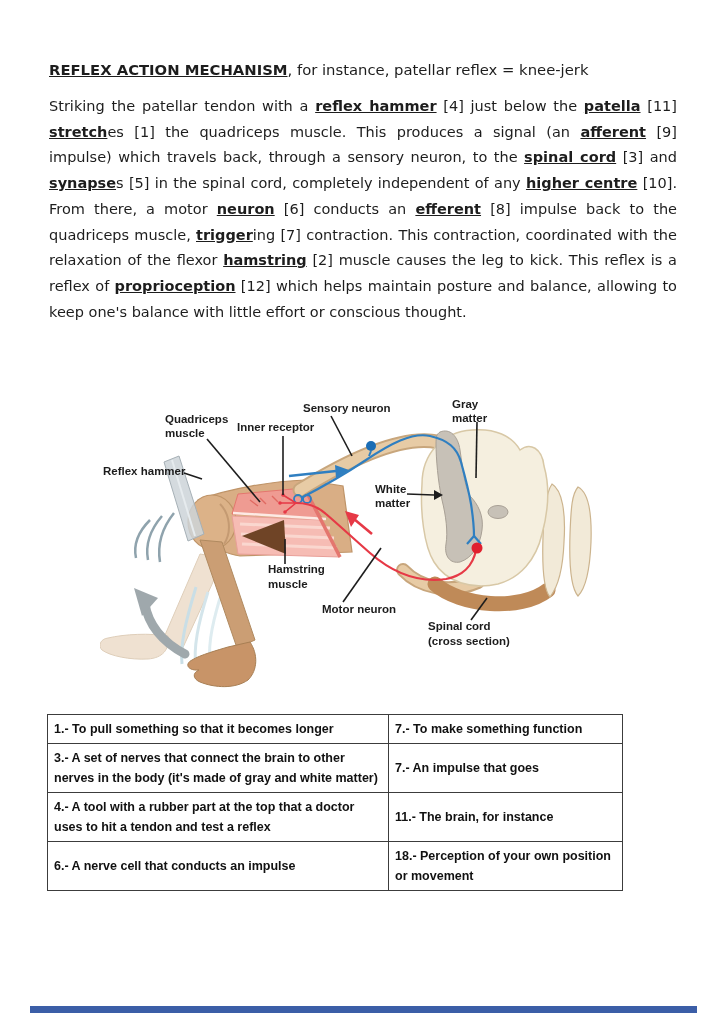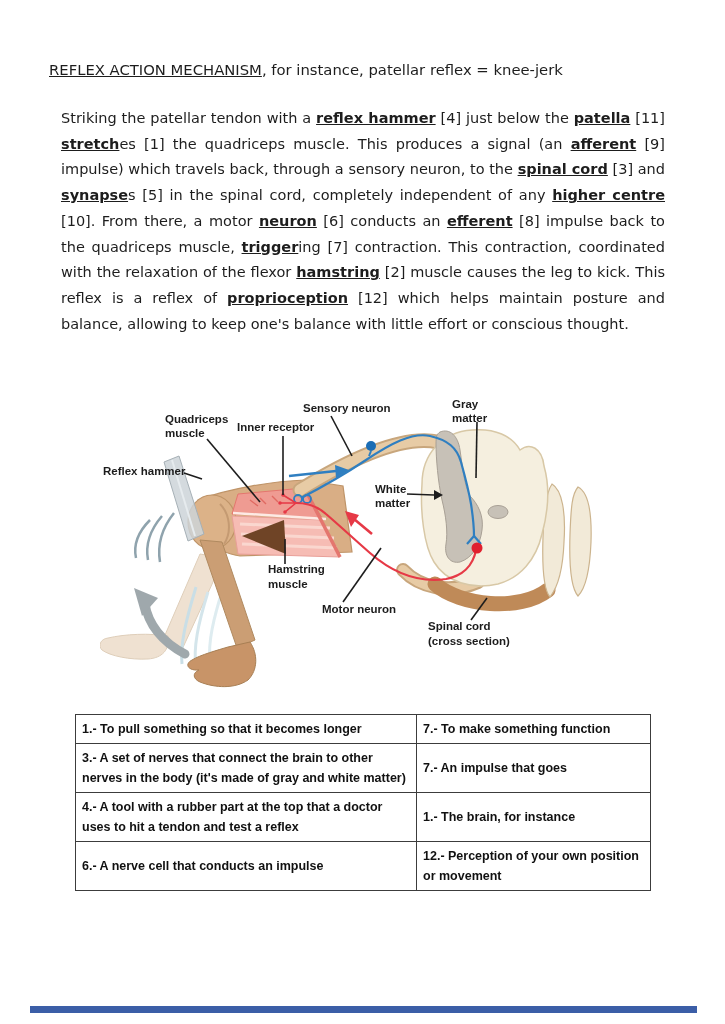--- a/index.html
+++ b/index.html
@@ -6,40 +6,40 @@
   body{
     width:725px;height:1024px;position:relative;background:#ffffff;
     font-family:"DejaVu Sans","Liberation Sans",sans-serif;color:#1d1d1d;
     overflow:hidden;
   }
   
   .doc-title{
     position:absolute;left:49px;top:59px;width:630px;
     font-size:14.8px;line-height:22px;
   }
-  .doc-title .title-main{font-weight:normal;text-decoration:underline;}
+  .doc-title .title-main{font-weight:bold;text-decoration:underline;}
   .doc-body{
     position:absolute;left:49px;top:94px;width:628px;
     font-size:14.5px;line-height:25.7px;text-align:justify;
   }
-  .doc-body p{margin:12px;}
+  .doc-body p{margin:0;}
   .term{font-weight:bold;text-decoration:underline;}
   
   .diagram-wrap{position:absolute;left:100px;top:392px;width:500px;height:307px;}
   .dlabel{font-family:"Liberation Sans",sans-serif;font-weight:bold;font-size:11.5px;fill:#1c1c1c;}
   .pline{stroke:#1d1d1d;stroke-width:1.6;fill:none;}
   .c-skin{fill:var(--skin);}
   .c-blue{stroke:var(--afferent-blue);}
   .c-red{stroke:var(--efferent-red);}
   
   .vocab-table{
     position:absolute;left:47px;top:714px;width:575px;
     border-collapse:collapse;table-layout:fixed;
     font-family:"Liberation Sans",sans-serif;font-weight:bold;
-    font-size:12.5px;line-height:20px;color:#111;margin-left:28px;
+    font-size:12.5px;line-height:20px;color:#111;
   }
   .vocab-table td{
     border:1.4px solid #3c3c3c;padding:4px 6px;vertical-align:middle;
   }
   .vocab-table col.left{width:341px;}
   .vocab-table col.right{width:234px;}
   tr.h1 td{height:20px;}
   tr.h2 td{height:40px;}
   
   .footer-bar{
@@ -183,22 +183,22 @@
     <tr class="h1">
       <td>1.- To pull something so that it becomes longer</td>
       <td>7.- To make something function</td>
     </tr>
     <tr class="h2">
       <td>3.- A set of nerves that connect the brain to other nerves in the body (it's made of gray and white matter)</td>
       <td>7.- An impulse that goes</td>
     </tr>
     <tr class="h2">
       <td>4.- A tool with a rubber part at the top that a doctor uses to hit a tendon and test a reflex</td>
-      <td>1.- The brain, for instance</td>
+      <td>11.- The brain, for instance</td>
     </tr>
     <tr class="h2">
       <td>6.- A nerve cell that conducts an impulse</td>
-      <td>12.- Perception of your own position or movement</td>
+      <td>18.- Perception of your own position or movement</td>
     </tr>
   </tbody>
 </table>
 
 <div class="footer-bar"></div>
 
 </body></html>

